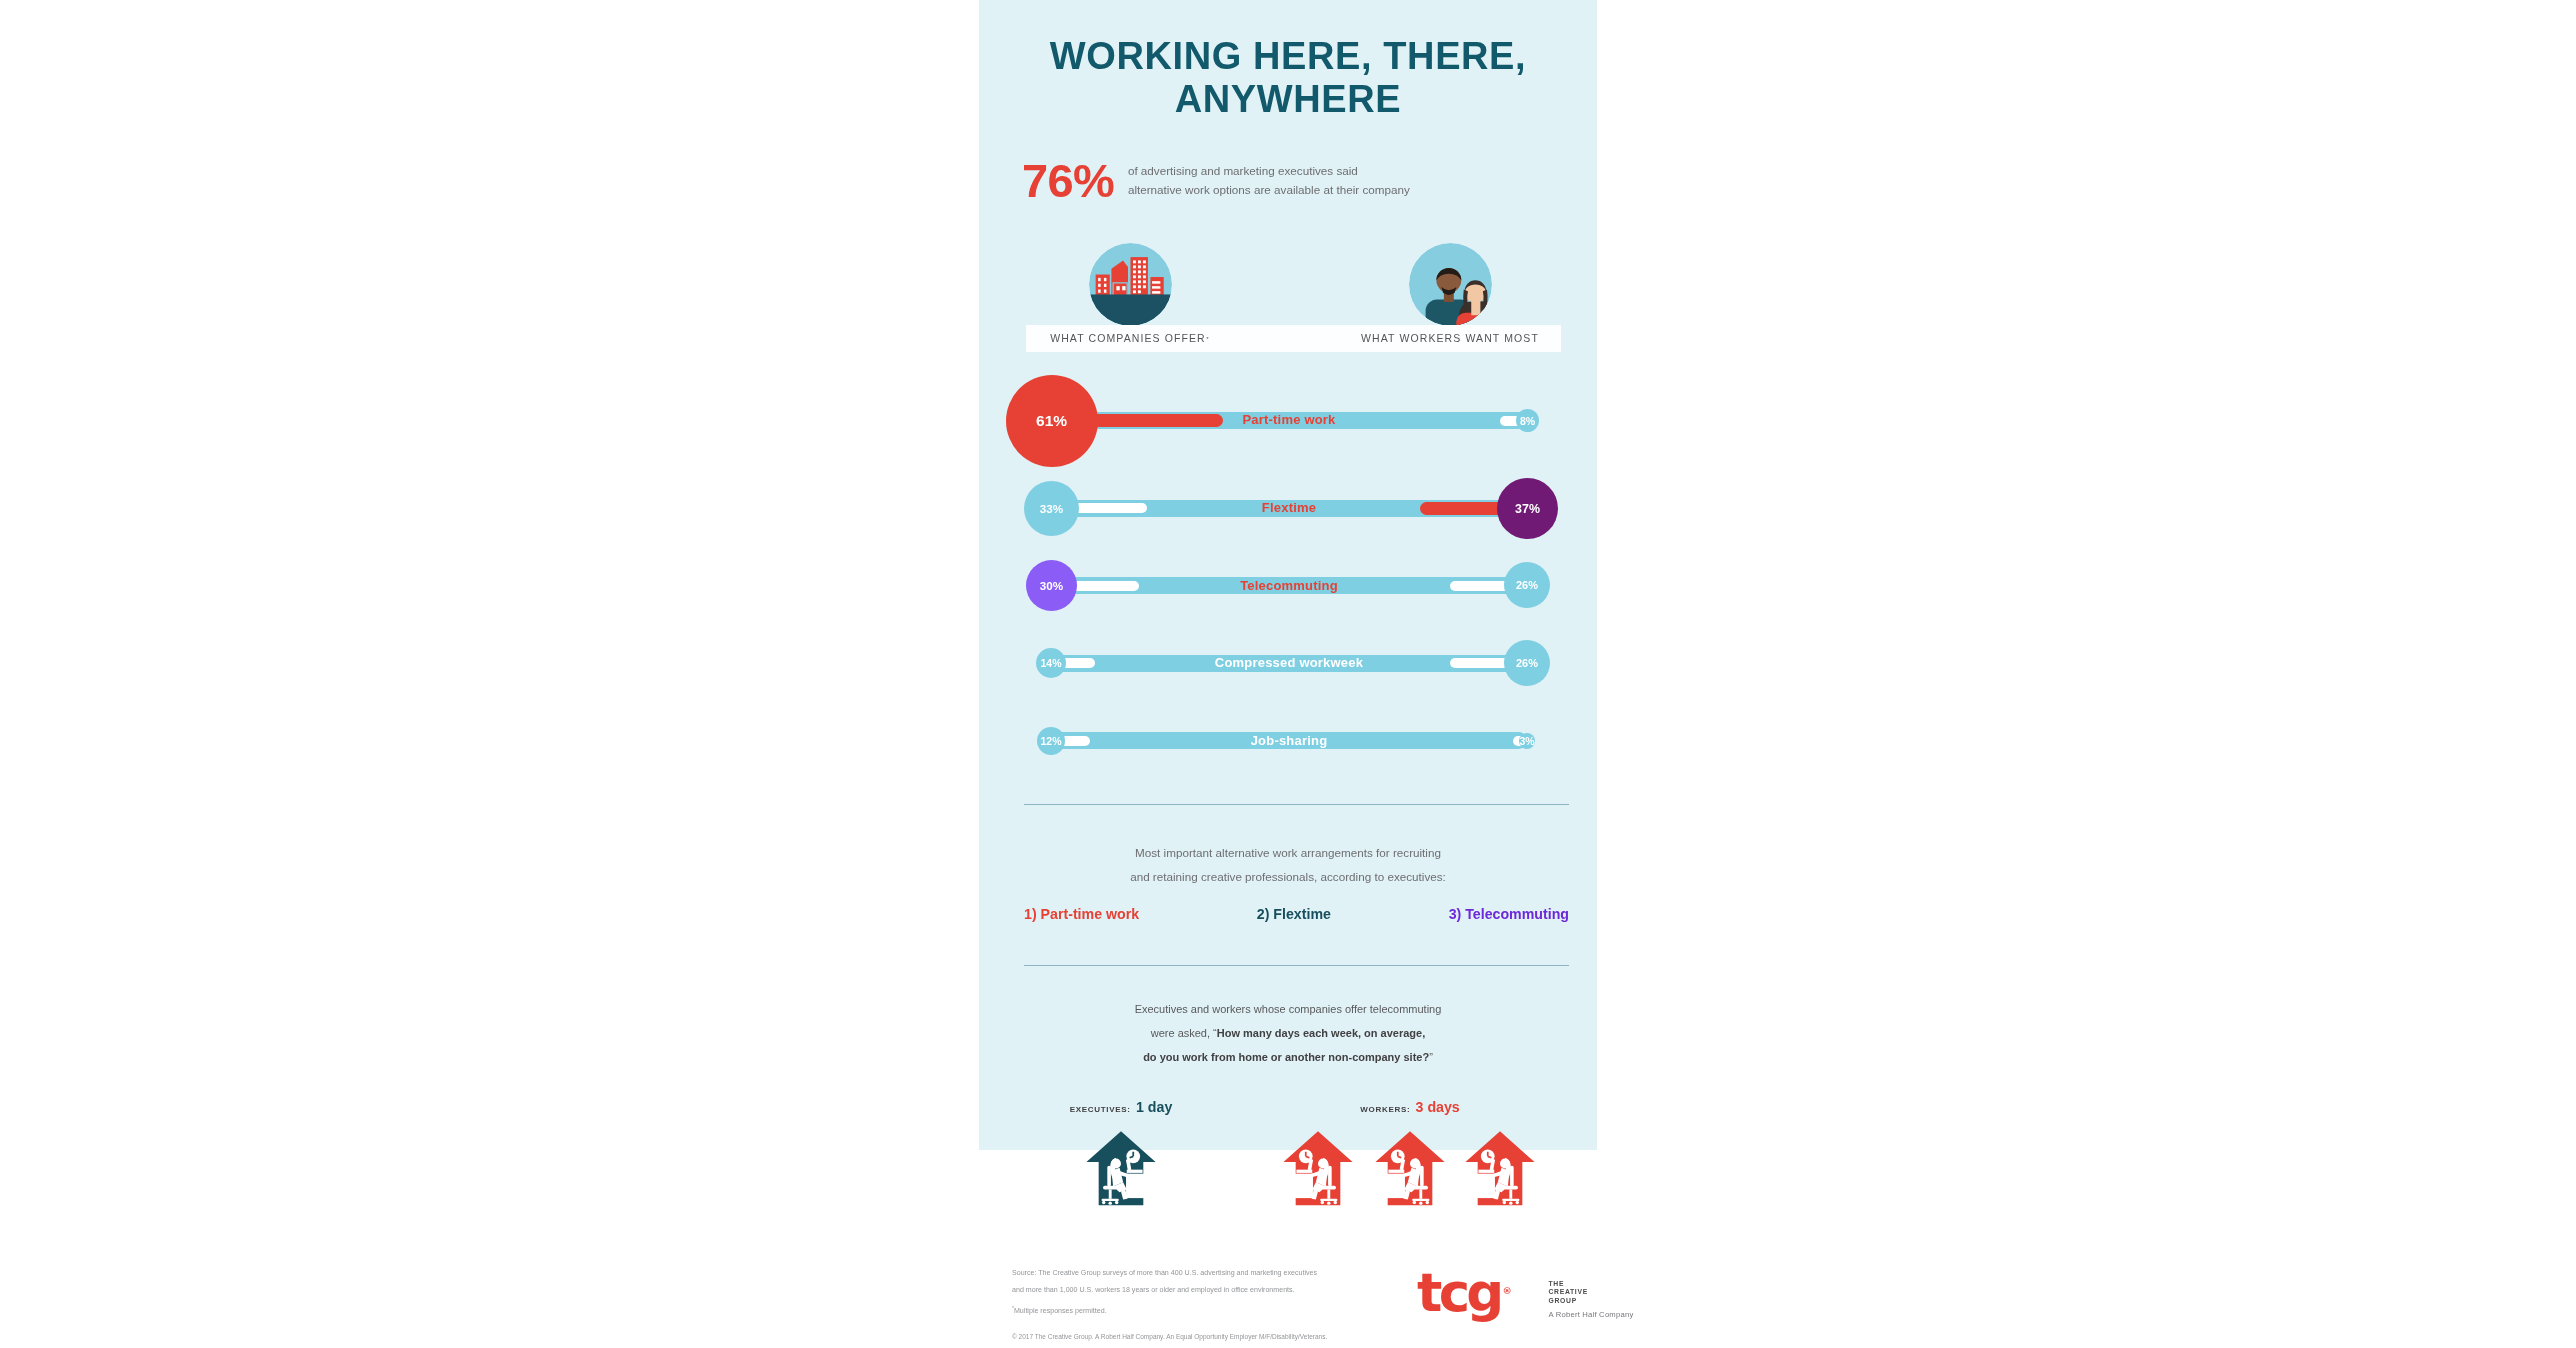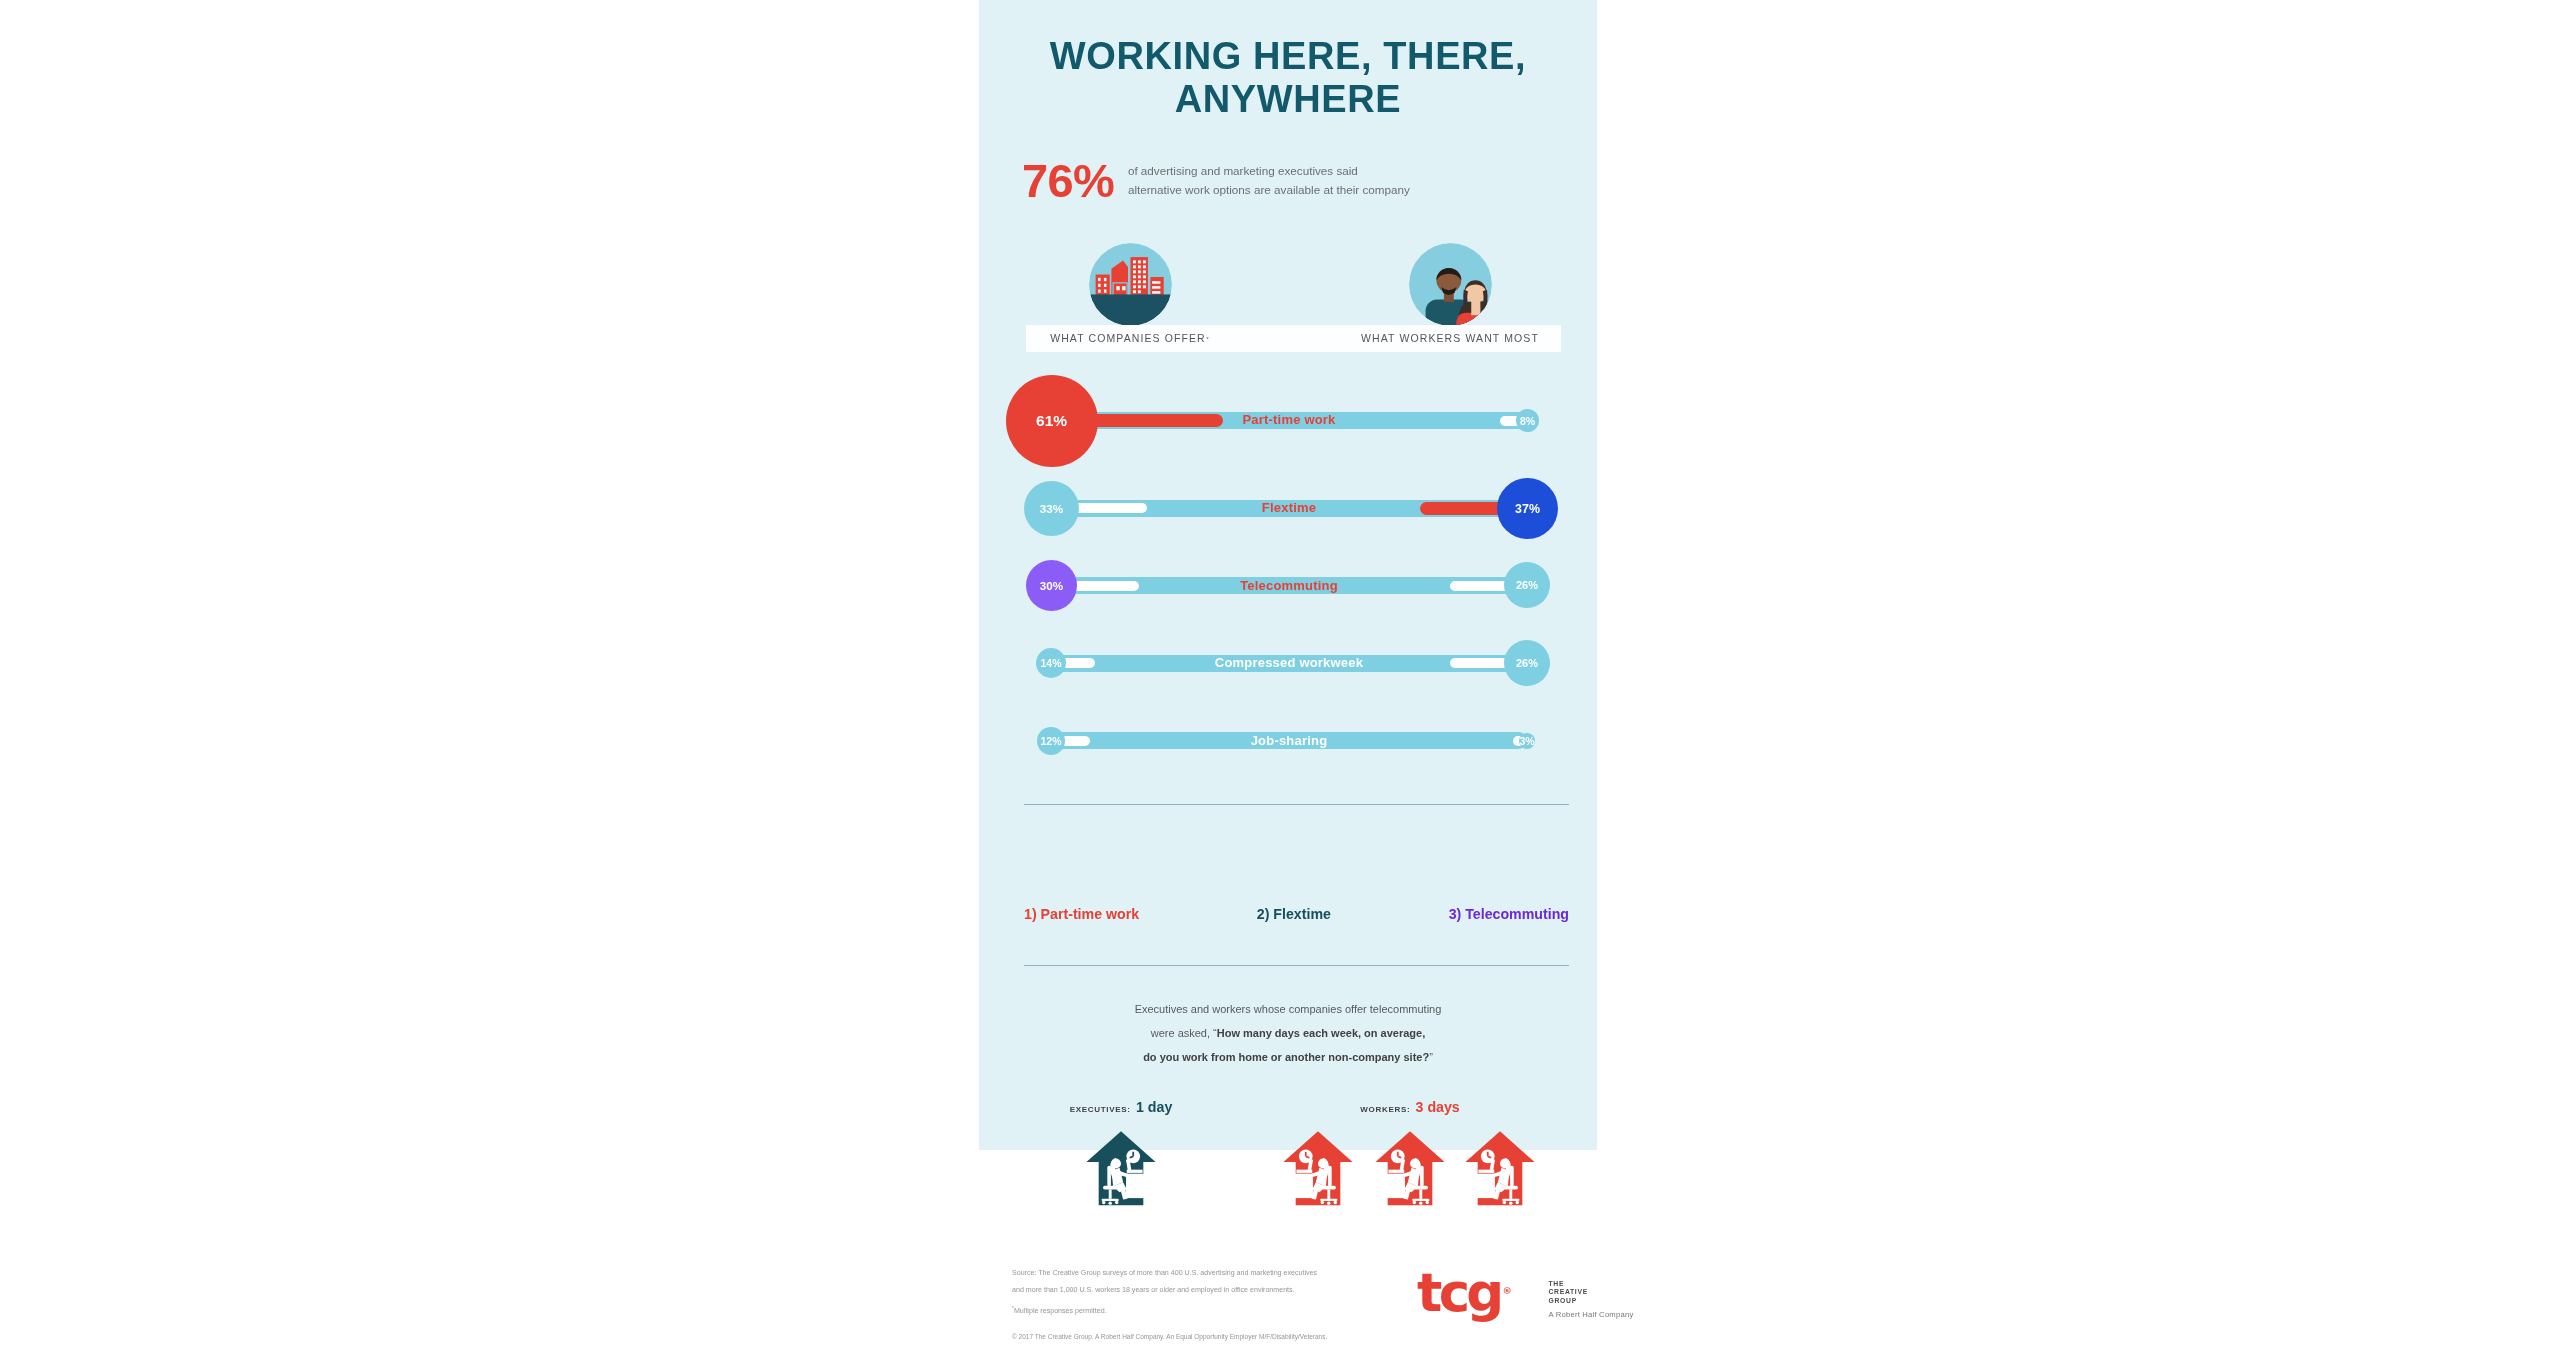--- a/index.html
+++ b/index.html
@@ -178,21 +178,21 @@
       <div class="track" style="left: 72px; top: 412px; width: 476px; height: 16.7px;"></div>
       <div class="fillpill" style="top: 414px; height: 13px; width: 172px; background: rgb(230, 65, 52); left: 72px;"></div>
       <div class="fillpill" style="top: 416px; height: 10px; width: 28px; background: rgb(255, 255, 255); left: 521px;"></div>
       <div class="pct-circle" style="left: 26.6px; top: 375px; width: 92px; height: 92px; background: rgb(230, 65, 52); font-size: 15.5px;">61%</div>
       <div class="pct-circle" style="left: 537px; top: 409px; width: 23px; height: 23px; background: rgb(126, 207, 226); font-size: 10.5px;">8%</div>
       <div class="bar-label" style="top: 412px; color: rgb(230, 65, 52);">Part-time work</div>
       <div class="track" style="left: 72px; top: 500px; width: 476px; height: 16.7px;"></div>
       <div class="fillpill" style="top: 503px; height: 10px; width: 96px; background: rgb(255, 255, 255); left: 72px;"></div>
       <div class="fillpill" style="top: 502px; height: 13px; width: 107px; background: rgb(230, 65, 52); left: 441px;"></div>
       <div class="pct-circle" style="left: 45px; top: 481px; width: 55px; height: 55px; background: rgb(126, 207, 226); font-size: 11.7px;">33%</div>
-      <div class="pct-circle" style="left: 518px; top: 478px; width: 61px; height: 61px; background: #1d4ed8; font-size: 12.4px;">37%</div>
+      <div class="pct-circle" style="left: 518px; top: 478px; width: 61px; height: 61px; background: #701a75; font-size: 12.4px;">37%</div>
       <div class="bar-label" style="top: 500px; color: rgb(230, 65, 52);">Flextime</div>
       <div class="track" style="left: 72px; top: 577px; width: 476px; height: 16.7px;"></div>
       <div class="fillpill" style="top: 581px; height: 10px; width: 88px; background: rgb(255, 255, 255); left: 72px;"></div>
       <div class="fillpill" style="top: 581px; height: 10px; width: 77px; background: rgb(255, 255, 255); left: 471px;"></div>
       <div class="pct-circle" style="left: 47px; top: 560px; width: 51px; height: 51px; background: #8b5cf6; font-size: 11.7px;">30%</div>
       <div class="pct-circle" style="left: 525px; top: 562px; width: 46px; height: 46px; background: rgb(126, 207, 226); font-size: 11px;">26%</div>
       <div class="bar-label" style="top: 578px; color: rgb(230, 65, 52);">Telecommuting</div>
       <div class="track" style="left: 72px; top: 655px; width: 476px; height: 16.7px;"></div>
       <div class="fillpill" style="top: 658px; height: 10px; width: 44px; background: rgb(255, 255, 255); left: 72px;"></div>
       <div class="fillpill" style="top: 658px; height: 10px; width: 77px; background: rgb(255, 255, 255); left: 471px;"></div>
@@ -202,20 +202,24 @@
       <div class="track" style="left: 72px; top: 732px; width: 476px; height: 16.7px;"></div>
       <div class="fillpill" style="top: 736px; height: 10px; width: 39px; background: rgb(255, 255, 255); left: 72px;"></div>
       <div class="fillpill" style="top: 736px; height: 10px; width: 14.2px; background: rgb(255, 255, 255); left: 534px;"></div>
       <div class="pct-circle" style="left: 58px; top: 727px; width: 28px; height: 28px; background: rgb(126, 207, 226); font-size: 10.5px;">12%</div>
       <div class="pct-circle" style="left: 540px; top: 733px; width: 16px; height: 16px; background: rgb(126, 207, 226); font-size: 10.5px;">3%</div>
       <div class="bar-label" style="top: 733px; color: rgb(255, 255, 255);">Job-sharing</div>
     </div>
 
   <div class="divider abs" style="top:804px;"></div>
 
+  <div id="ranking-intro" class="abs">
+    <div>Most important alternative work arrangements for recruiting</div>
+    <div>and retaining creative professionals, according to executives:</div>
+  </div>
 
   <div id="ranking-items" class="abs">
     <span class="rank-red">1) Part-time work</span>
     <span class="rank-teal">2) Flextime</span>
     <span class="rank-light">3) Telecommuting</span>
   </div>
 
   <div class="divider abs" style="top:965px;"></div>
 
   <div id="question" class="abs">

